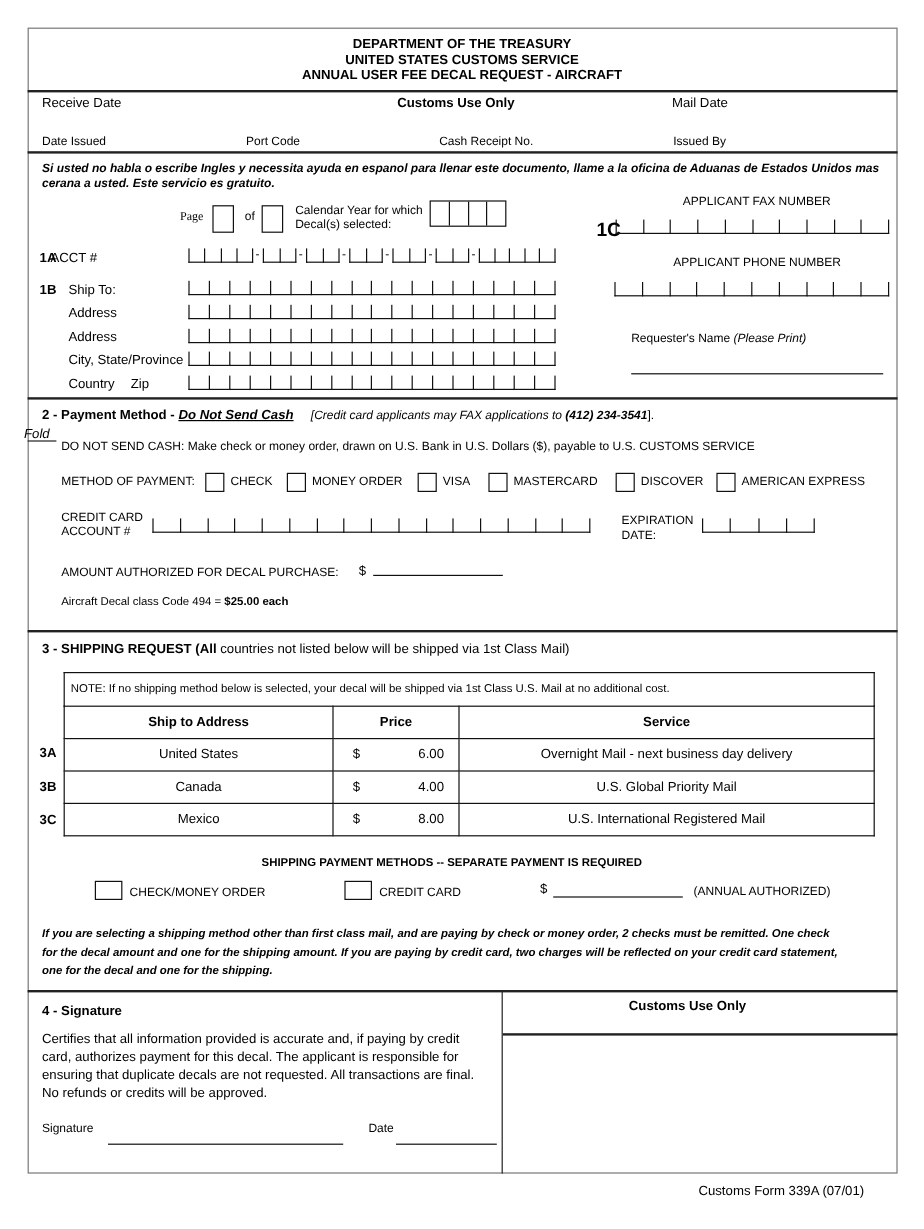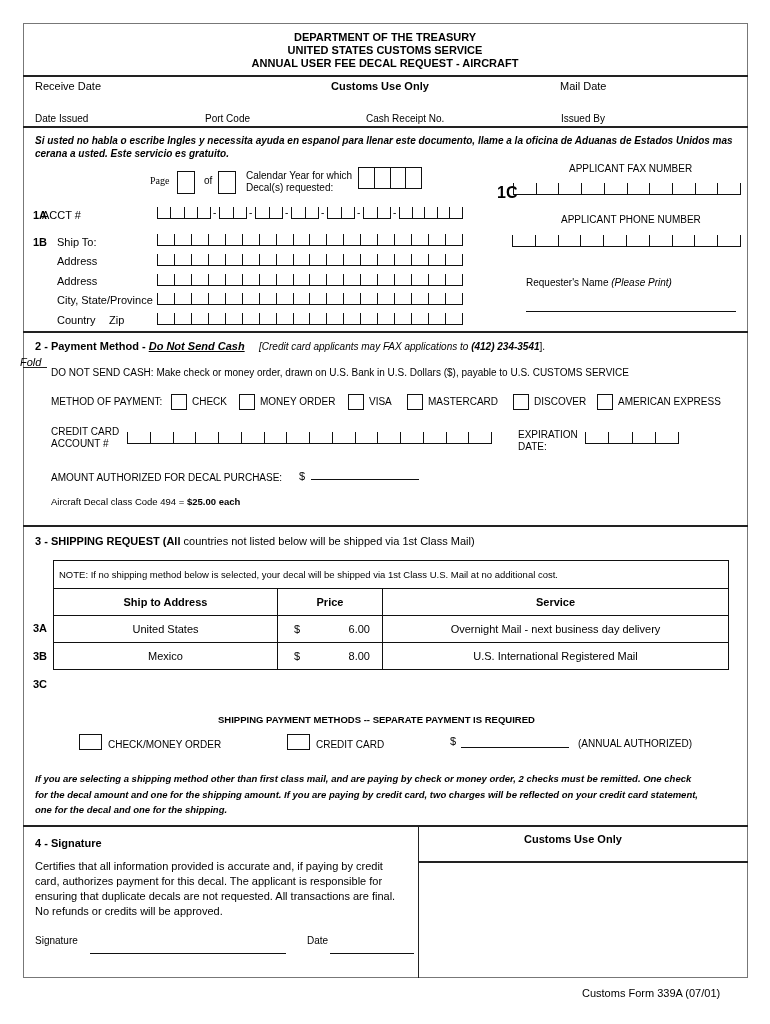--- a/index.html
+++ b/index.html
@@ -54,21 +54,21 @@
 <div class="hline" style="left:23px; top:126px; width:725px;"></div>
 
 <div class="lbl bold ital" style="left:35px; top:135px;">Si usted no habla o escribe Ingles y necessita ayuda en espanol para llenar este documento, llame a la oficina de Aduanas de Estados Unidos mas</div>
 <div class="lbl bold ital" style="left:35px; top:148px;">cerana a usted. Este servicio es gratuito.</div>
 
 <div class="lbl" style="left:150px; top:175px;font-family:Liberation Serif, serif;">Page</div>
 <div class="box" style="left:177px; top:171px; width:18px; height:23px;"></div>
 <div class="lbl" style="left:204px; top:175px;">of</div>
 <div class="box" style="left:218px; top:171px; width:18px; height:23px;"></div>
 <div class="lbl" style="left:246px; top:170px;">Calendar Year for which</div>
-<div class="lbl" style="left:246px; top:182px;">Decal(s) requested:</div>
+<div class="lbl" style="left:246px; top:182px;">Decal(s) selected:</div>
 <div class="box" style="left:358px; top:167px; width:64px; height:22px; display:flex;">
   <span style="flex:1; border-right:1.5px solid #111;"></span>
   <span style="flex:1; border-right:1.5px solid #111;"></span>
   <span style="flex:1; border-right:1.5px solid #111;"></span>
   <span style="flex:1;"></span>
 </div>
 
 <div class="lbl" style="left:569px; top:163px;">APPLICANT FAX NUMBER</div>
 <div class="lbl bold" style="left:497px; top:184px; font-size:16px;">1C</div>
 <div class="comb" style="left:513px; top:183px; width:228px;">
@@ -337,20 +337,28 @@
   <tbody>
     <tr>
       <td>United States</td>
       <td class="price-cell">
           <span class="cur">$</span>
           <span class="amt">6.00</span>
         </td>
       <td>Overnight Mail - next business day delivery</td>
     </tr>
     <tr>
+      <td>Canada</td>
+      <td class="price-cell">
+          <span class="cur">$</span>
+          <span class="amt">4.00</span>
+        </td>
+      <td>U.S. Global Priority Mail</td>
+    </tr>
+    <tr>
       <td>Mexico</td>
       <td class="price-cell">
           <span class="cur">$</span>
           <span class="amt">8.00</span>
         </td>
       <td>U.S. International Registered Mail</td>
     </tr>
   </tbody>
 </table>
 <div class="rowcode" style="left:33px; top:622px;">3A</div>

